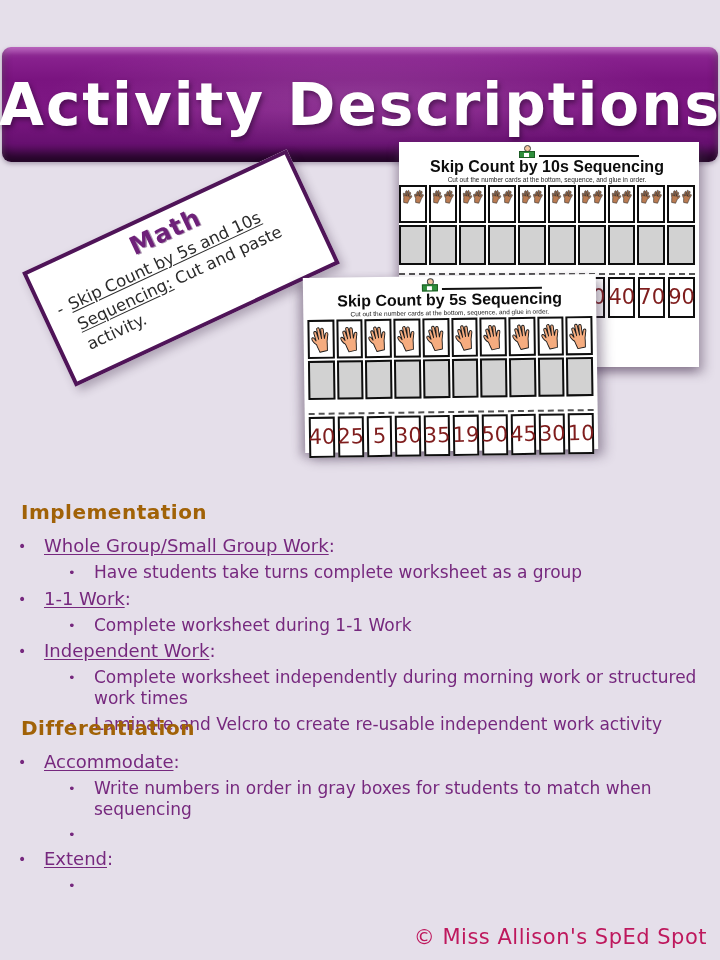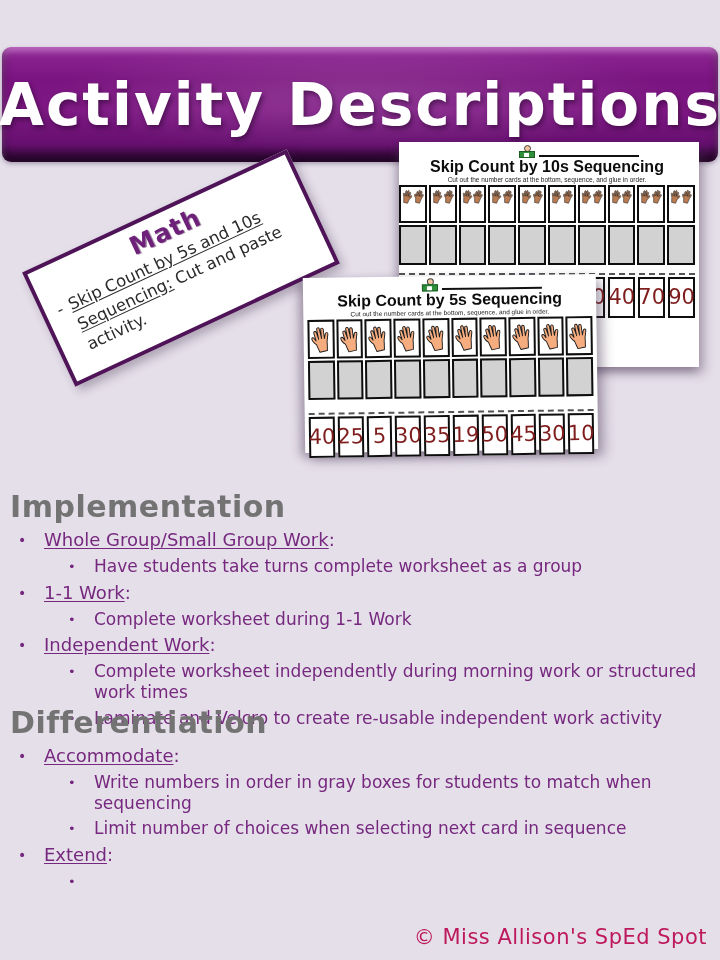--- a/index.html
+++ b/index.html
@@ -86,21 +86,21 @@
   .hand { display:block; }
   .h5  { width:27px; height:33px; color:#F5AC7F; transform:rotate(-12deg); }
   .h10 { width:13px; height:17px; color:#B97B52; }
   .h10L { transform:scaleX(-1) rotate(-12deg); }
   .h10R { transform:rotate(12deg); }
 
   
   .text-block { position:absolute; left:10px; width:702px; color:#76287E; }
   .impl { top:489px; }
   .diff { top:705px; }
-  .section-heading { margin:0; font-size:30px; font-weight:bold; color:#737373; letter-spacing:0.5px; }
+  .section-heading { margin:11px; font-size:20px; font-weight:bold; color:#a16207; letter-spacing:0.5px; }
   .li1 { display:flex; font-size:18px; margin-top:5px; line-height:1.22; }
   .li1 .b { flex:0 0 26px; padding-left:8px; font-size:14px; padding-top:3px; }
   .li2 { display:flex; font-size:17px; margin-top:5px; line-height:1.22; }
   .li2 .b { flex:0 0 26px; margin-left:58px; font-size:13px; padding-top:3px; }
 
   .footer { position:absolute; right:13px; bottom:11px; font-size:21px; color:#be185d; letter-spacing:0.5px; }
 </style>
 </head>
 <body>
 
@@ -369,21 +369,20 @@
     <div class="li1">
       <span class="b">•</span>
       <span class="t"><span class="u">Accommodate</span><span>:</span></span>
     </div>
     <div class="li2">
       <span class="b">•</span>
       <span class="t">Write numbers in order in gray boxes for students to match when sequencing</span>
     </div>
     <div class="li2">
       <span class="b">•</span>
-      <span class="t">Limit number of choices when selecting next card in sequence</span>
     </div>
     <div class="li1">
       <span class="b">•</span>
       <span class="t"><span class="u">Extend</span><span>:</span></span>
     </div>
     <div class="li2">
       <span class="b">•</span>
     </div>
   </div>
 

